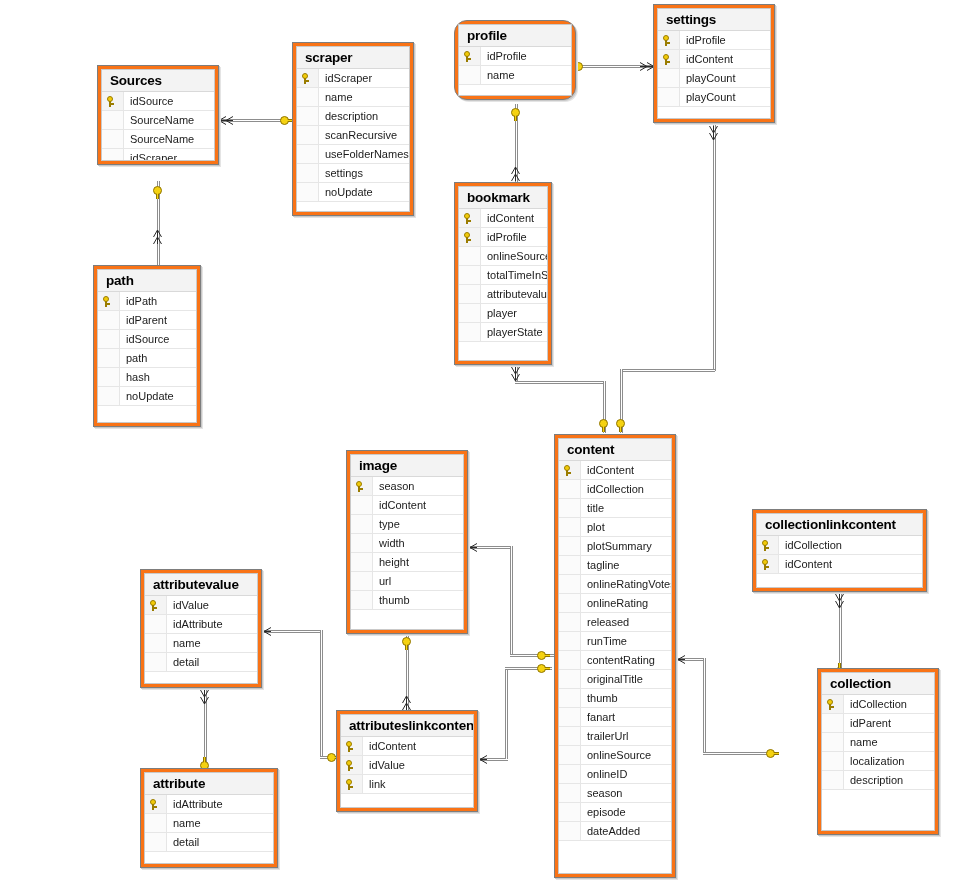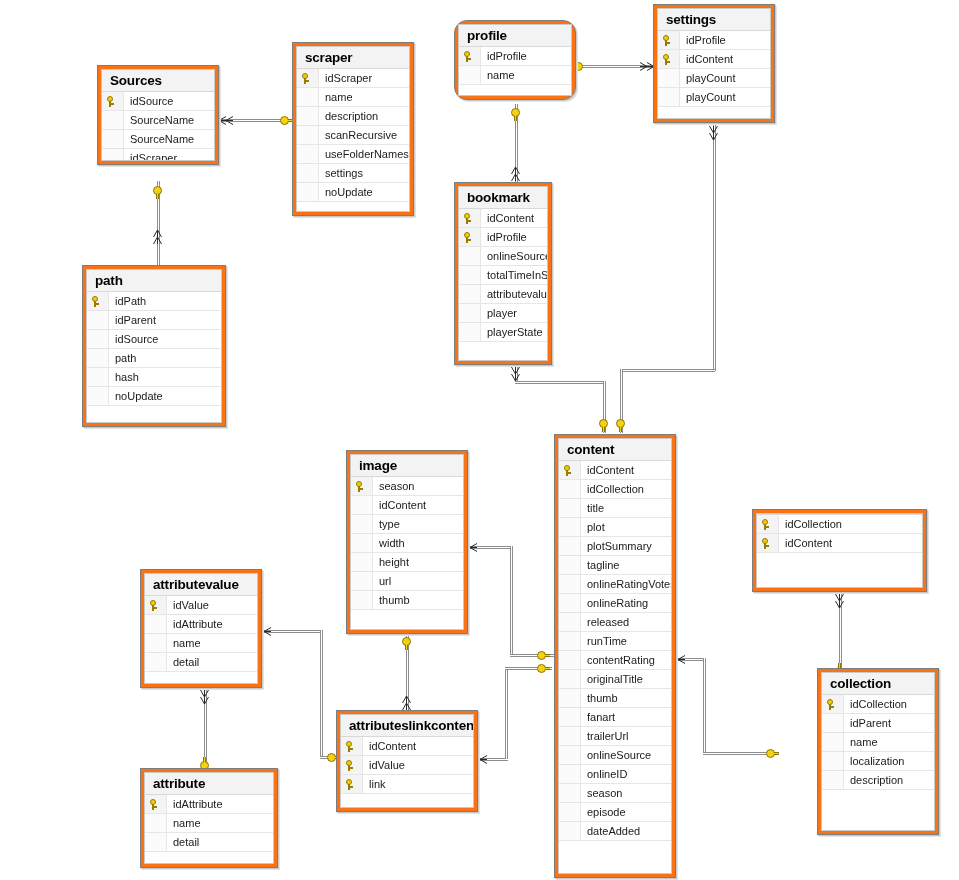--- a/index.html
+++ b/index.html
@@ -300,21 +300,21 @@
             <div class="keycell"></div>
             <div class="fname">playCount</div>
           </div>
           <div class="field">
             <div class="keycell"></div>
             <div class="fname">playCount</div>
           </div>
         </div>
       </div>
     </div>
-    <div class="entity" style="left: 82px; top: 265px; width: 144px; height: 162px;">
+    <div class="entity" style="left: 93px; top: 265px; width: 108px; height: 162px;">
       <div class="entity-inner">
         <div class="entity-title">path</div>
         <div class="field-list">
           <div class="field pk">
             <div class="keycell">
               <div class="keyglyph">
                 <div class="kring"></div>
                 <div class="kshaft"></div>
                 <div class="ktooth"></div>
               </div>
@@ -520,20 +520,21 @@
           </div>
           <div class="field">
             <div class="keycell"></div>
             <div class="fname">dateAdded</div>
           </div>
         </div>
       </div>
     </div>
     <div class="entity" style="left: 752px; top: 509px; width: 175px; height: 83px;">
       <div class="entity-inner">
+        <div class="entity-title">collectionlinkcontent</div>
         <div class="field-list">
           <div class="field pk">
             <div class="keycell">
               <div class="keyglyph">
                 <div class="kring"></div>
                 <div class="kshaft"></div>
                 <div class="ktooth"></div>
               </div>
             </div>
             <div class="fname">idCollection</div>

